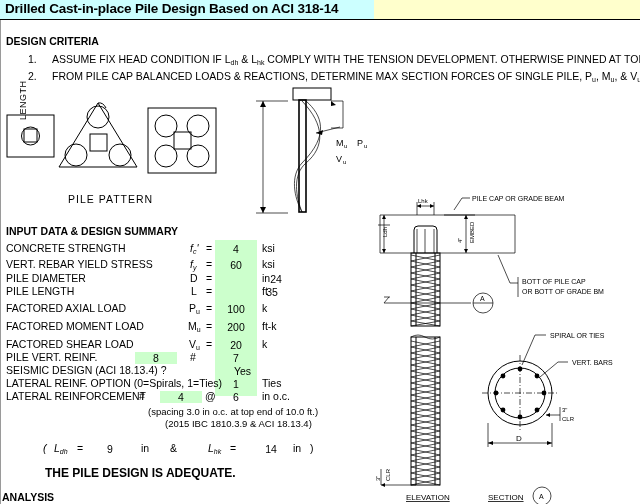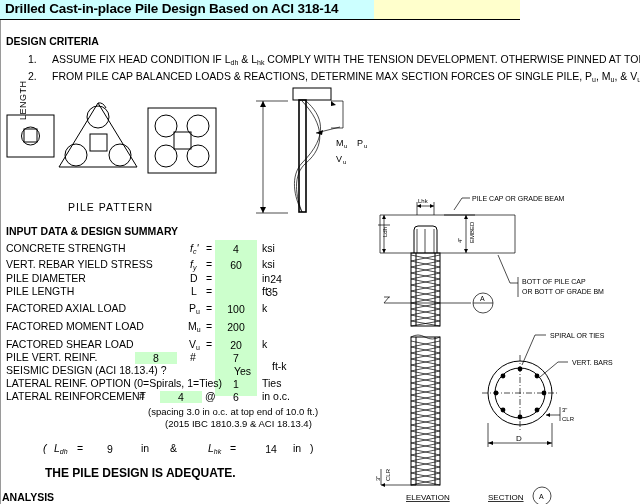--- a/index.html
+++ b/index.html
@@ -5,21 +5,21 @@
   html,body{margin:0;padding:0;background:#fff;}
   body{
     width:640px;height:504px;overflow:hidden;position:relative;
     font-family:"Liberation Sans", sans-serif;
     color:#000;
   }
   .sheet{position:absolute;left:0;top:0;width:640px;height:504px;}
 
   
   #title-bar{
-    position:absolute;left:0;top:0;width:520px;height:20px;
+    position:absolute;left:0;top:0;width:640px;height:20px;
     background:#FFFFCC;
     border-bottom:1px solid #000;
     box-sizing:border-box;
   }
   #title-fill{
     position:absolute;left:0;top:0;width:374px;height:19px;
     background:#CCFFFF;
   }
   #title-text{
     position:absolute;left:5px;top:1px;
@@ -79,21 +79,21 @@
     <circle cx="120" cy="60" r="11" class="st"></circle>
     <rect x="90" y="39" width="17" height="17" class="st"></rect>
 
     <rect x="148" y="13" width="68" height="65" class="st"></rect>
     <circle cx="166" cy="31" r="11" class="st"></circle>
     <circle cx="198" cy="31" r="11" class="st"></circle>
     <circle cx="166" cy="61" r="11" class="st"></circle>
     <circle cx="198" cy="61" r="11" class="st"></circle>
     <rect x="174" y="37" width="17" height="17" class="st"></rect>
   </svg>
-  <div class="t" style="left:68px;top:202px;letter-spacing:1px;">PILE  PATTERN</div>
+  <div class="t" style="left:68px;top:194px;letter-spacing:1px;">PILE  PATTERN</div>
 
   <svg style="left:230px;top:85px;" width="165" height="130" viewBox="0 0 165 130">
 
     <rect x="63" y="3" width="38" height="12" class="st"></rect>
 
     <rect x="69" y="15" width="7" height="112" class="st2"></rect>
 
     <path d="M 72 16 C 95 40 95 62 76 78 C 62 90 66 112 72 127" class="sthin"></path>
 
     <path d="M 76 16 C 92 30 100 50 72 78 C 60 91 64 112 72 127" class="sthin"></path>
@@ -151,21 +151,21 @@
   <div class="t" style="left:6px;top:303px;">FACTORED AXIAL LOAD</div>
   <div class="t" style="left:189px;top:303px;"><span>P</span><span class="sub">u</span></div>
   <div class="t" style="left:206px;top:303px;">=</div>
   <div class="val" style="left:215px;top:303px;width:42px;">100</div>
   <div class="t" style="left:262px;top:303px;">k</div>
 
   <div class="t" style="left:6px;top:321px;">FACTORED MOMENT LOAD</div>
   <div class="t" style="left:188px;top:321px;"><span>M</span><span class="sub">u</span></div>
   <div class="t" style="left:206px;top:321px;">=</div>
   <div class="val" style="left:215px;top:321px;width:42px;">200</div>
-  <div class="t" style="left:272px;top:321px;margin-top:40px;">ft-k</div>
+  <div class="t" style="left:262px;top:321px;">ft-k</div>
 
   <div class="t" style="left:6px;top:339px;">FACTORED SHEAR LOAD</div>
   <div class="t" style="left:189px;top:339px;"><span>V</span><span class="sub">u</span></div>
   <div class="t" style="left:206px;top:339px;">=</div>
   <div class="val" style="left:215px;top:339px;width:42px;">20</div>
   <div class="t" style="left:262px;top:339px;">k</div>
 
   <div class="t" style="left:6px;top:352px;">PILE VERT. REINF.</div>
   <div class="val" style="left:135px;top:352px;width:42px;">8</div>
   <div class="t" style="left:190px;top:352px;">#</div>

